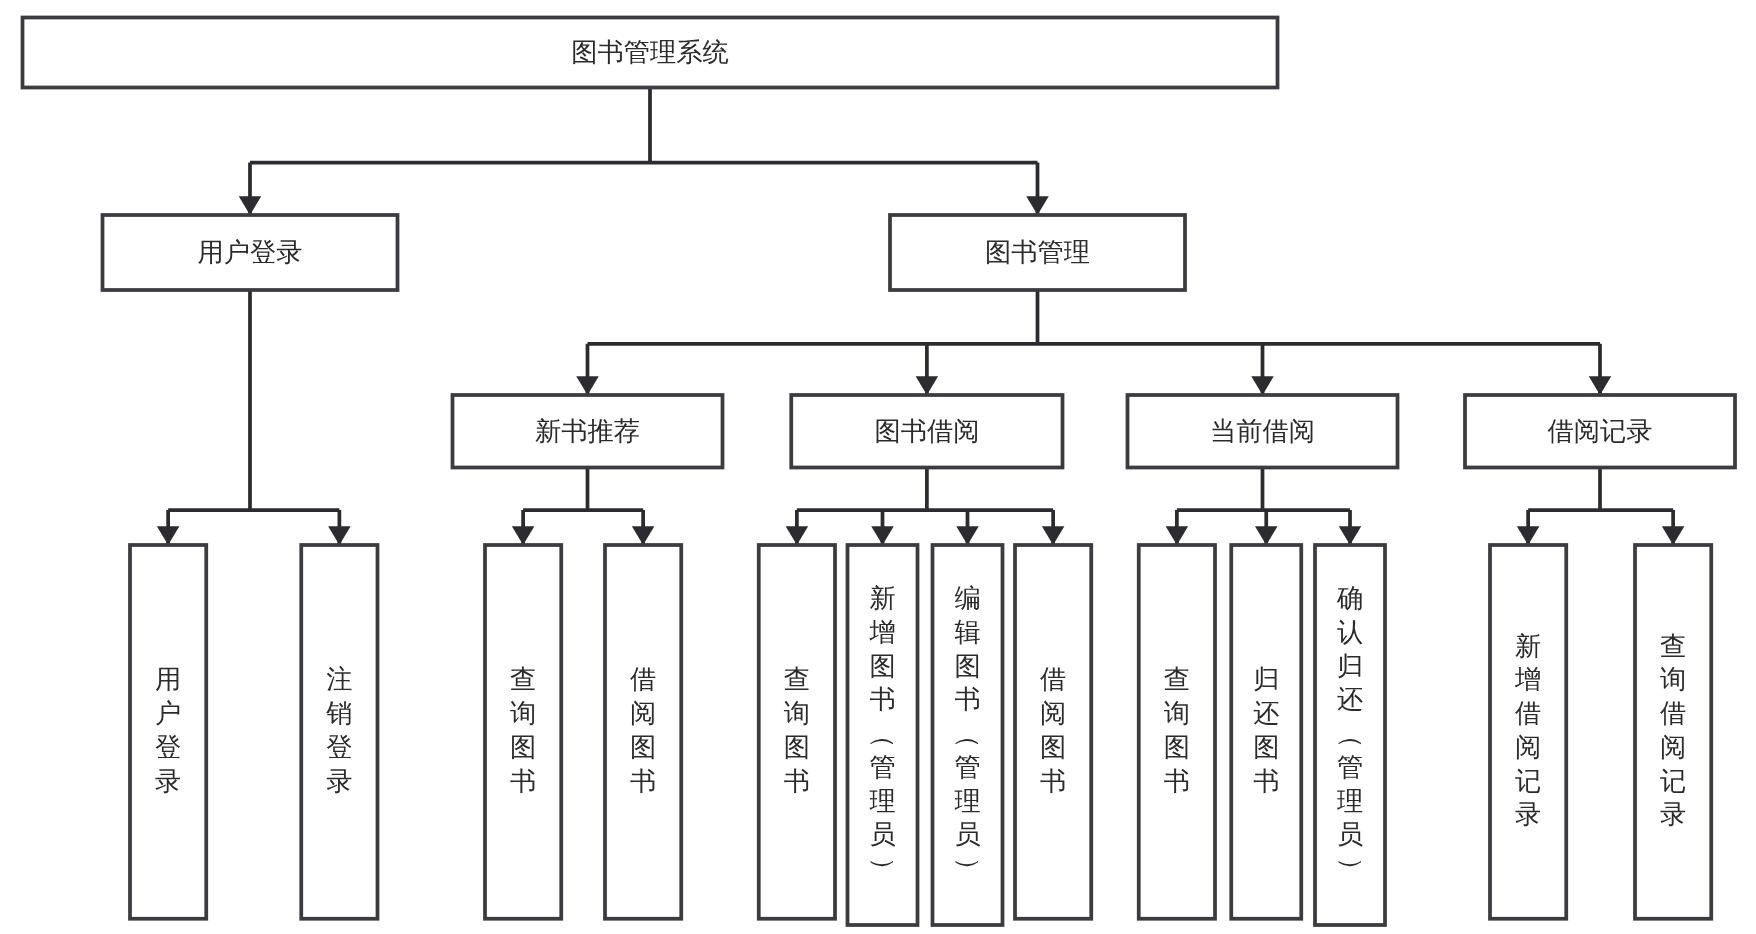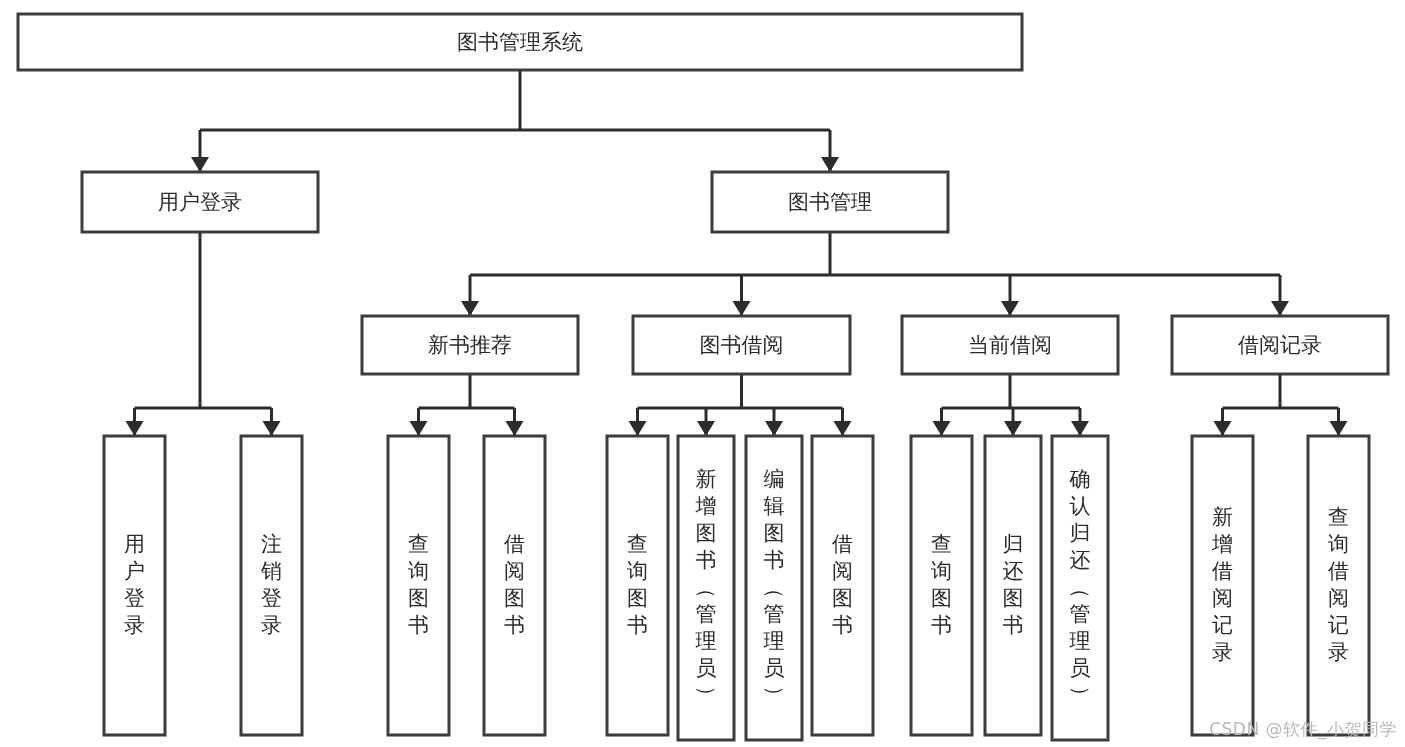--- a/index.html
+++ b/index.html
@@ -275,14 +275,13 @@
           <rect x="1308" y="436" width="61" height="299" class="node-box"></rect>
           <text x="1338.5" y="518" class="node-label-v-char">查</text>
           <text x="1338.5" y="545" class="node-label-v-char">询</text>
           <text x="1338.5" y="572" class="node-label-v-char">借</text>
           <text x="1338.5" y="599" class="node-label-v-char">阅</text>
           <text x="1338.5" y="626" class="node-label-v-char">记</text>
           <text x="1338.5" y="653" class="node-label-v-char">录</text>
         </g>
       </g>
   </svg>
-  <div class="watermark-text">CSDN @软件_小贺同学</div>
 </div>
 
 </body></html>

